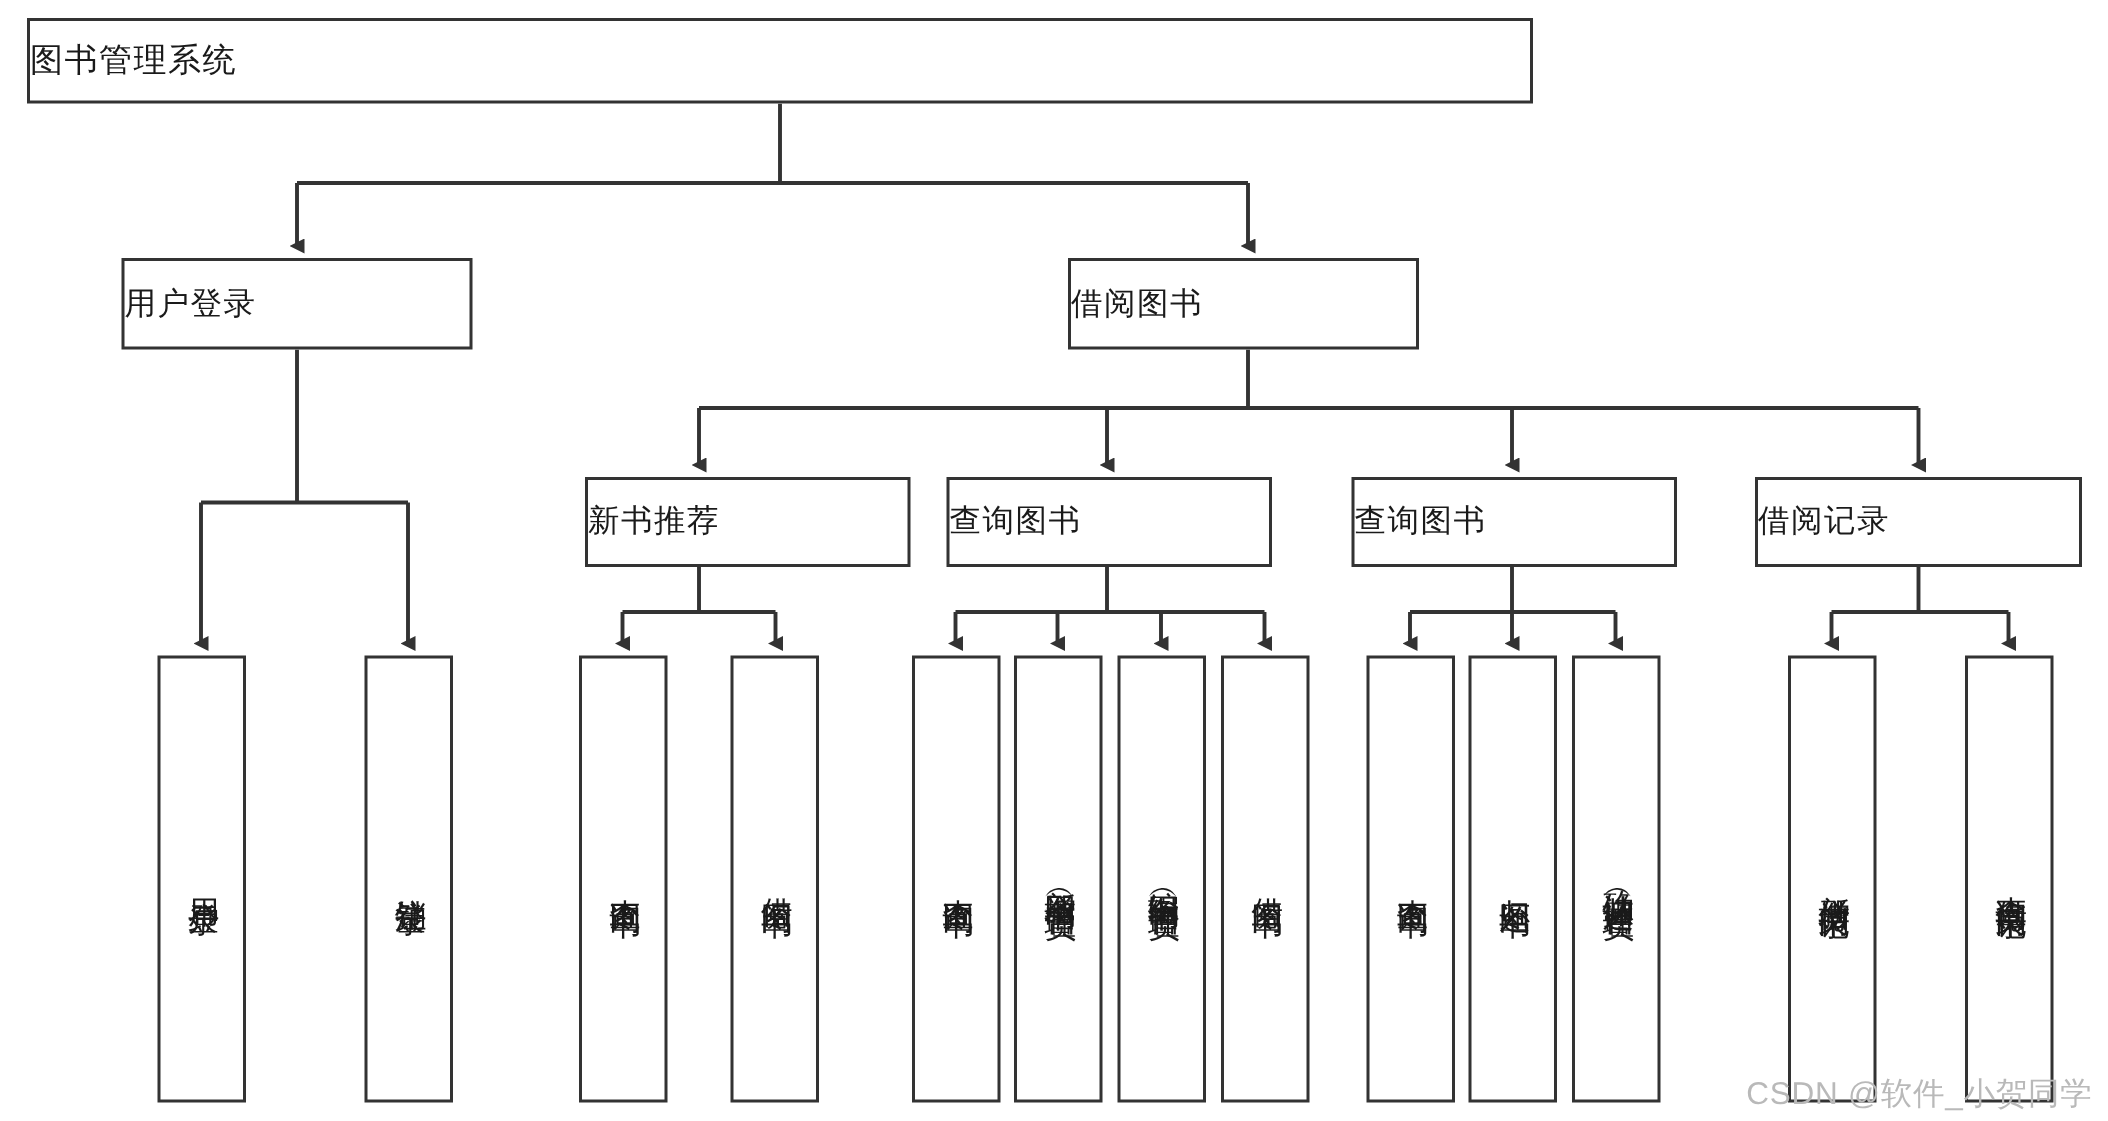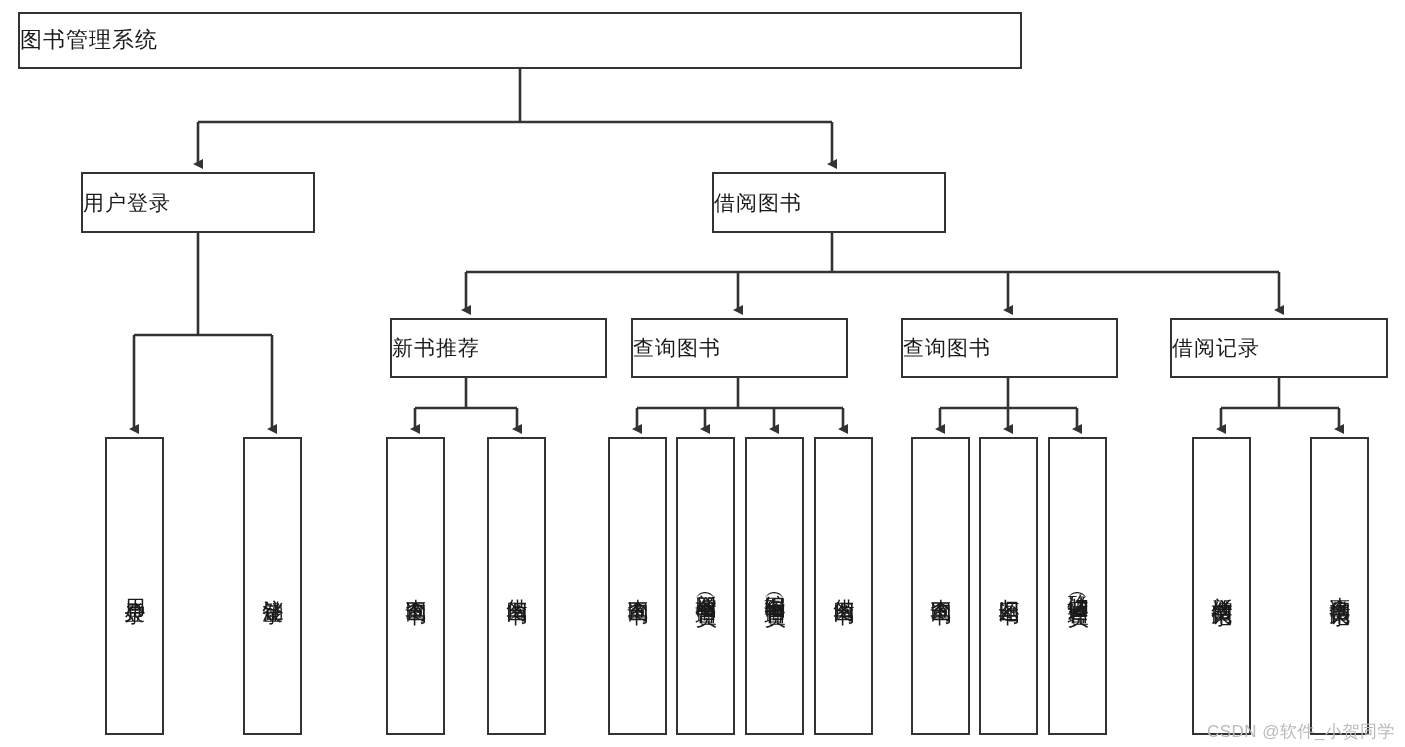--- a/index.html
+++ b/index.html
@@ -53,21 +53,21 @@
     letter-spacing: 2px;
     white-space: nowrap;
   }
   #root-node .node-label {
     font-size: 22px;
   }
   #watermark {
     position: absolute;
     right: 10px;
     bottom: 4px;
-    font-size: 17px;
+    font-size: 21px;
     color: #b9b9b9;
     letter-spacing: 0.5px;
     white-space: nowrap;
     user-select: none;
   }
 </style>
 </head>
 <body>
 
 <div id="diagram-root">

